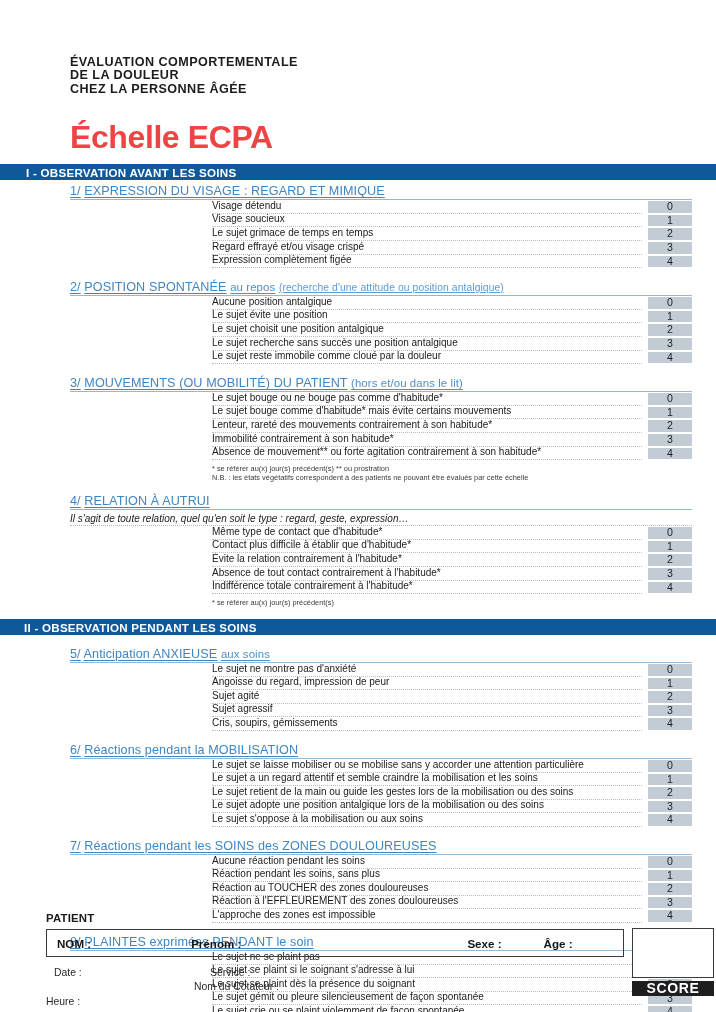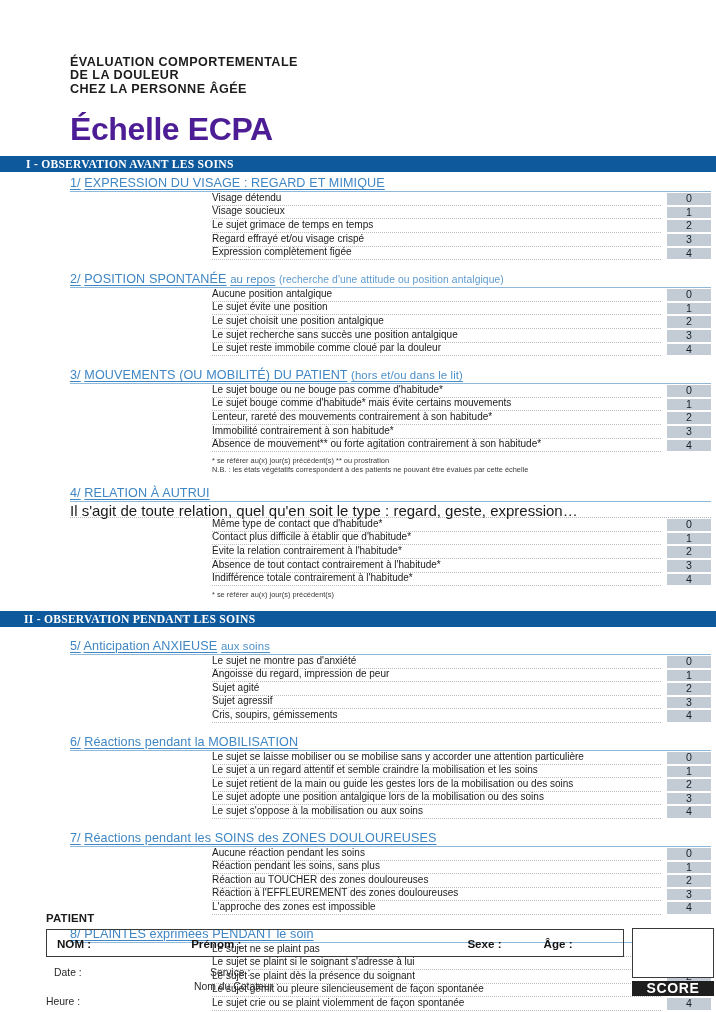--- a/index.html
+++ b/index.html
@@ -12,60 +12,61 @@
   }
   .page{position:relative;width:716px;height:1012px;}
 
   
   .header{padding:56px 0 0 70px;}
   .kicker{
     font-size:12.6px;font-weight:bold;line-height:13.4px;
     letter-spacing:.45px;color:#1c1c1c;text-transform:uppercase;
   }
   .brand{
-    margin-top:16px;
-    font-size:32px;font-weight:bold;letter-spacing:-.4px;color:#4c1d95;
+    margin-top:24px;
+    font-size:32px;font-weight:bold;letter-spacing:-.4px;color:#ef4444;
     line-height:34px;
   }
 
   
   .section-bar{
     margin-top:10px;
     height:16px;
     background:#0e599c;
     color:#ffffff;
     font-size:11.6px;font-weight:bold;letter-spacing:.25px;
     display:flex;align-items:center;
     padding-left:26px;
-    width:716px;box-sizing:border-box;font-family:Liberation Serif, serif;
+    width:716px;box-sizing:border-box;
   }
   #sec2-bar{margin-top:12px;padding-left:24px;}
 
   
-  .block{padding-left:70px;padding-right:5px;}
+  .block{padding-left:70px;padding-right:24px;}
   .qhead{
     color:#3f86c4;
     font-size:12.6px;
     letter-spacing:.1px;
     padding-bottom:1px;
     border-bottom:1.1px solid #8fb9db;
     margin-top:12px;
     white-space:nowrap;
   }
   .qhead .u{text-decoration:underline;text-underline-offset:2px;}
   .qhead .sub{font-size:11.4px;color:#4e90c8;}
-  .qhead .paren{font-size:10.3px;color:#5e9bd0;}
+  .qhead .paren{font-size:10.3px;color:#5e9bd0;text-decoration:underline;}
 
   .block.first .qhead{margin-top:4px;}
 
   .intro{
-    font-size:15px;color:#1a1a1a;
+    font-size:10px;color:#1a1a1a;
     padding:2px 0 0 0;
     border-bottom:1px dotted #b8b8b8;
     line-height:13px;
+    font-style:italic;
   }
 
   
   .options{margin-top:0;}
   .row{
     display:flex;align-items:flex-end;
     height:13.6px;
   }
   .row .label{
     margin-left:142px;

